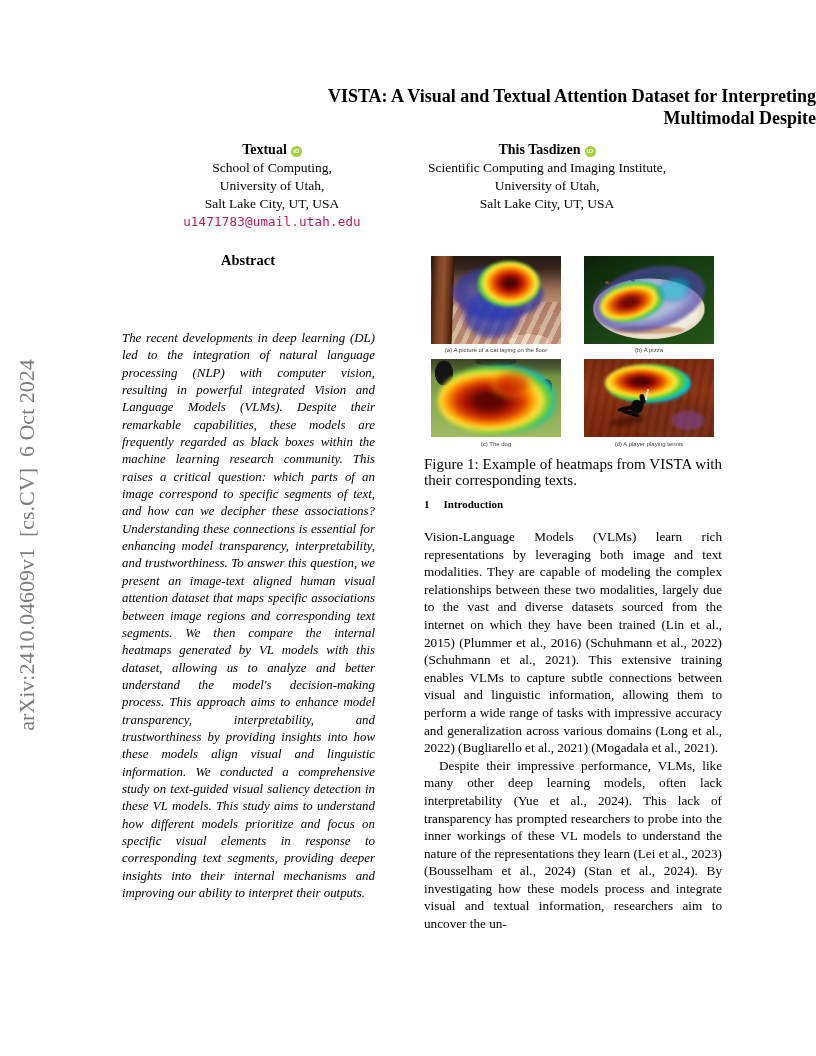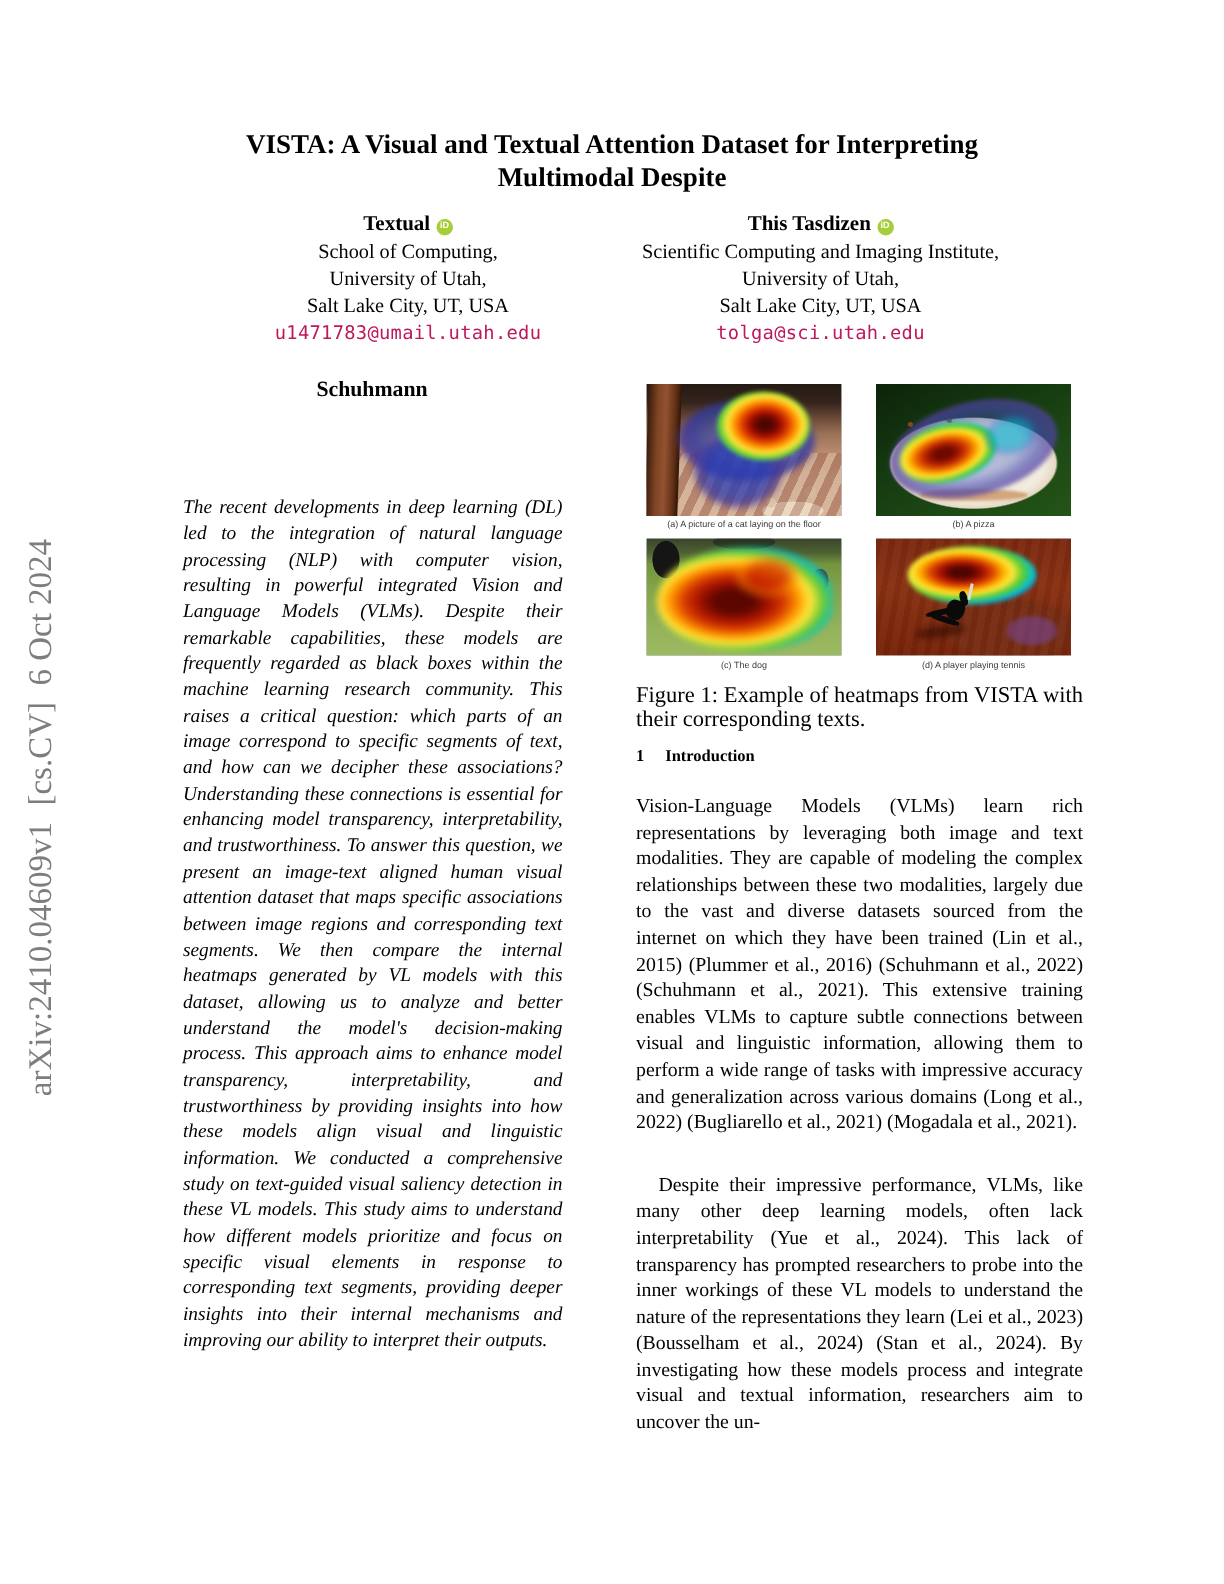--- a/index.html
+++ b/index.html
@@ -5,21 +5,21 @@
   html,body { margin:0; padding:0; background:#e8e8e8; }
   .page { position:relative; width:816px; height:1056px; margin:0 auto; background:#ffffff;
           font-family:"Liberation Serif", serif; color:#000; overflow:hidden; }
 
   
   .arxiv { position:absolute; left:-218px; top:532px; width:490px; height:26px;
            transform:rotate(-90deg); text-align:center; font-size:22px; color:#7d7d7d;
            white-space:pre; }
 
   
-  .title { position:absolute; top:85px; left:0; width:816px; text-align:center;
+  .title { position:absolute; top:85px; left:0; width:816px; text-align:right;
            font-weight:bold; font-size:18px; line-height:22px; }
   .author { position:absolute; top:141px; width:340px; text-align:center;
             font-size:13.5px; line-height:18px; }
   .a1 { left:102px; } .a2 { left:377px; }
   .aname { font-size:14px; font-weight:bold; line-height:18px; }
   .orcid { display:inline-block; width:11px; height:11px; border-radius:50%;
            background:#a6ce39; color:#fff; font-family:"Liberation Sans",sans-serif;
            font-size:6px; font-weight:bold; line-height:11px; text-align:center;
            margin-left:4px; vertical-align:1px; }
   .email { font-family:"DejaVu Sans Mono", monospace; font-size:12.5px;
@@ -123,21 +123,21 @@
       filter:blur(1px); }
 
   
   .figcap { position:absolute; left:424px; top:456px; width:298px; font-size:15px;
             line-height:16px; text-align:justify; }
   .sec-head { position:absolute; left:424px; top:498px; font-size:11px; font-weight:bold; }
   .sec-num { margin-right:14px; }
   .intro { position:absolute; left:424px; top:528px; width:298px; font-size:13.2px;
            line-height:17.6px; text-align:justify; }
   .intro p { margin:0; }
-  .intro .indent { text-indent:15px;margin-top:24px; }
+  .intro .indent { text-indent:15px; }
 </style>
 </head>
 <body>
 
 <div class="page">
 
   <div class="arxiv">arXiv:2410.04609v1  [cs.CV]  6 Oct 2024</div>
 
   <div class="title">
     <span>VISTA: A Visual and Textual Attention Dataset for Interpreting</span><br>
@@ -154,24 +154,23 @@
     <div class="email">u1471783@umail.utah.edu</div>
   </div>
 
   <div class="author a2">
     <div class="aname">
       <span>This Tasdizen</span><span class="orcid">iD</span>
     </div>
     <div>Scientific Computing and Imaging Institute,</div>
     <div>University of Utah,</div>
     <div>Salt Lake City, UT, USA</div>
-    <div class="email">tolga@sci.utah.edu</div>
-  </div>
-
-  <div class="abs-head">Schuhmann</div>
+  </div>
+
+  <div class="abs-head">Abstract</div>
   <div class="abs-text">The recent developments in deep learning (DL) led to the integration of natural language processing (NLP) with computer vision, resulting in powerful integrated Vision and Language Models (VLMs). Despite their remarkable capabilities, these models are frequently regarded as black boxes within the machine learning research community. This raises a critical question: which parts of an image correspond to specific segments of text, and how can we decipher these associations? Understanding these connections is essential for enhancing model transparency, interpretability, and trustworthiness. To answer this question, we present an image-text aligned human visual attention dataset that maps specific associations between image regions and corresponding text segments. We then compare the internal heatmaps generated by VL models with this dataset, allowing us to analyze and better understand the model's decision-making process. This approach aims to enhance model transparency, interpretability, and trustworthiness by providing insights into how these models align visual and linguistic information. We conducted a comprehensive study on text-guided visual saliency detection in these VL models. This study aims to understand how different models prioritize and focus on specific visual elements in response to corresponding text segments, providing deeper insights into their internal mechanisms and improving our ability to interpret their outputs.</div>
 
   <div class="figure">
 
     <div class="subfig" id="figa">
       <div class="ly photo"></div>
       <div class="ly a-carpet"></div>
       <div class="ly a-plank"></div>
       <div class="ly a-blue1"></div>
       <div class="ly a-blue2"></div>

